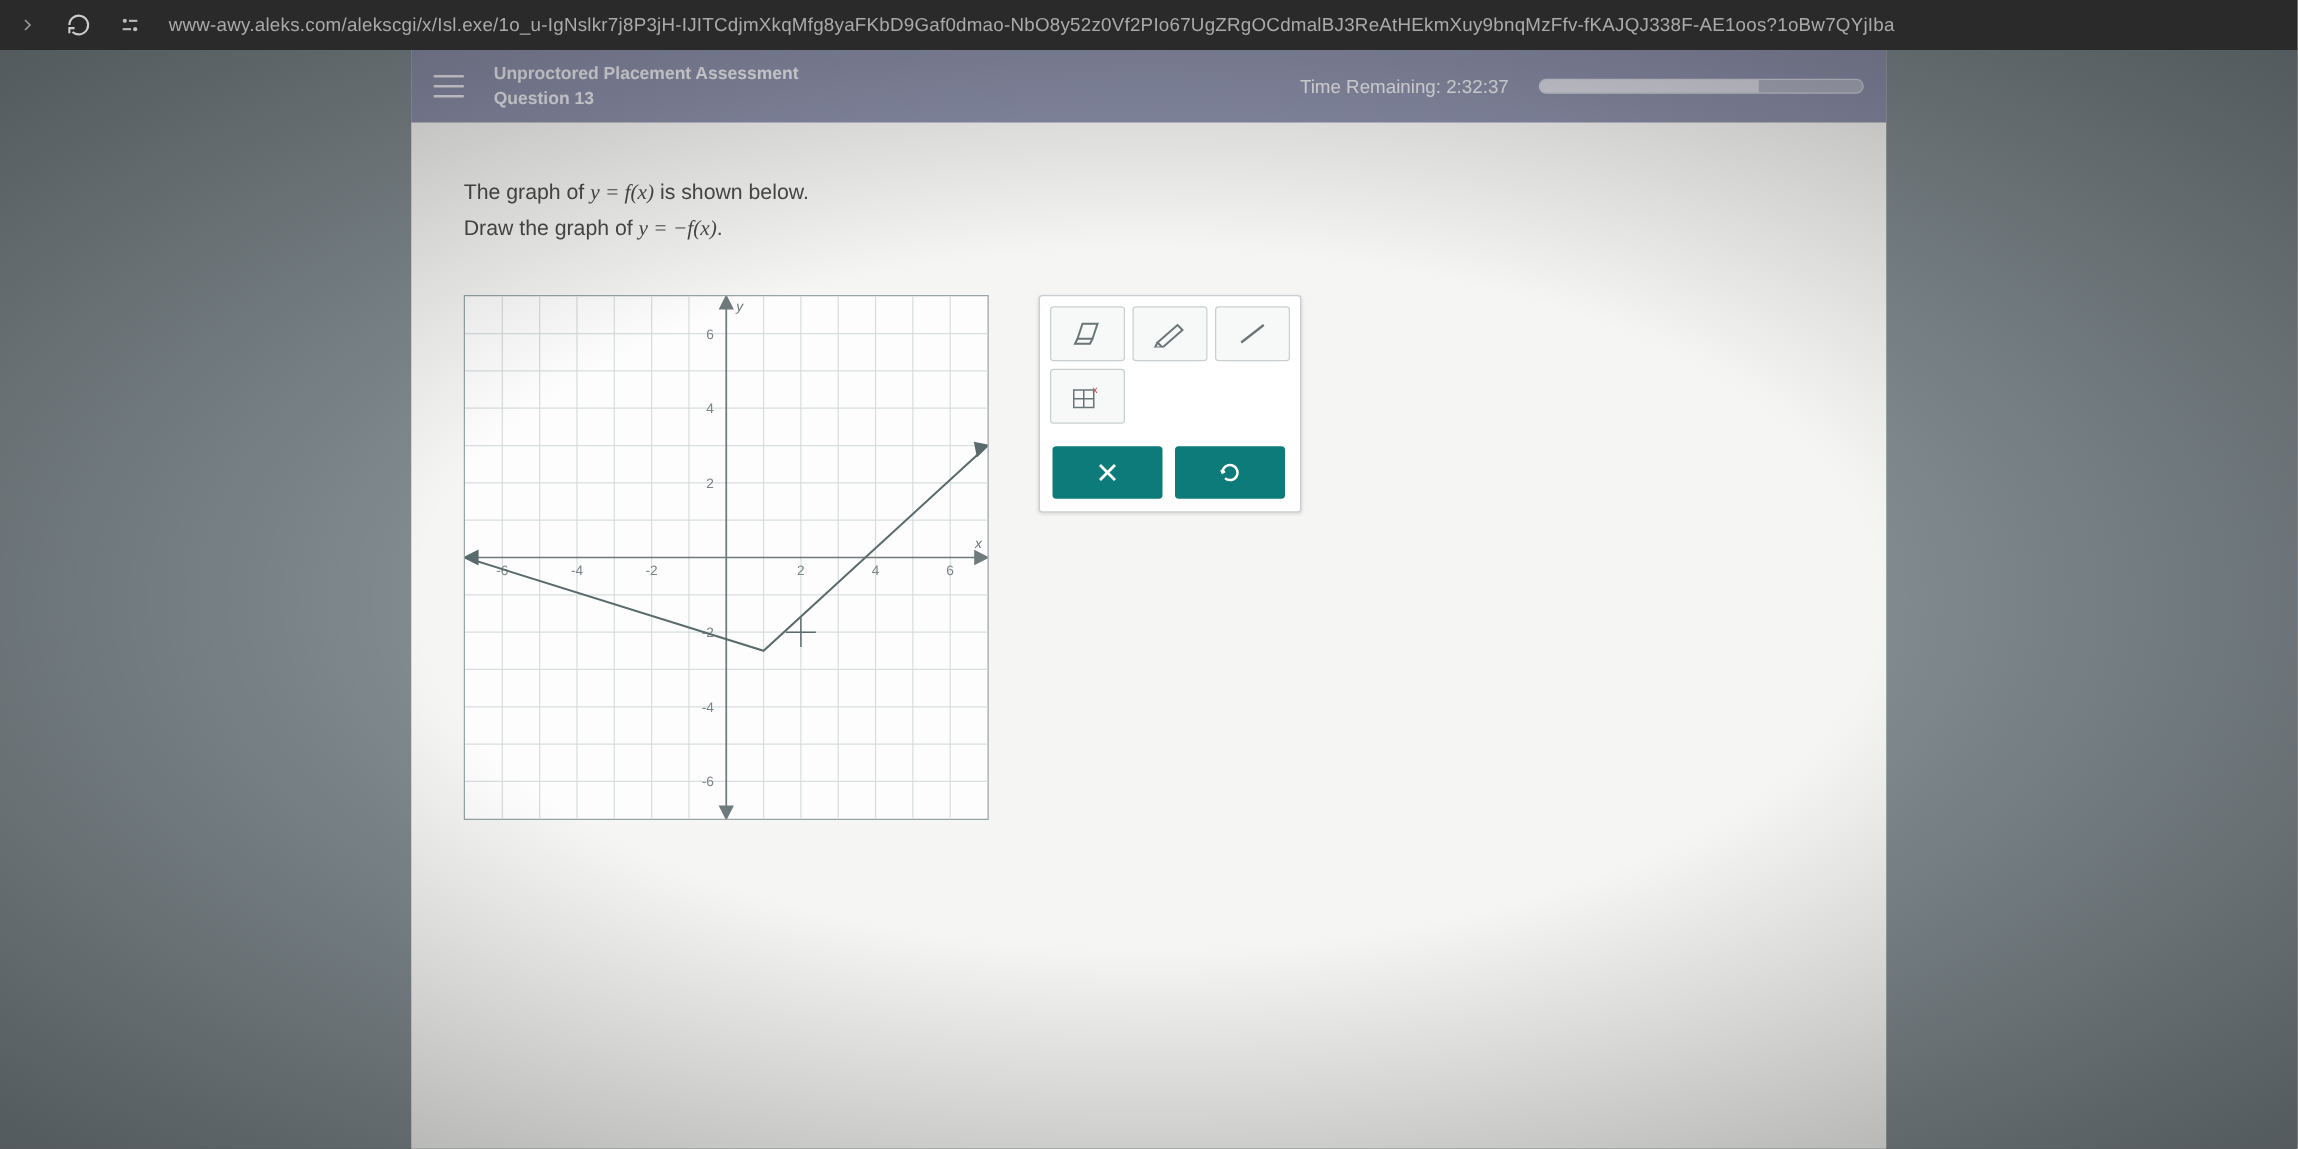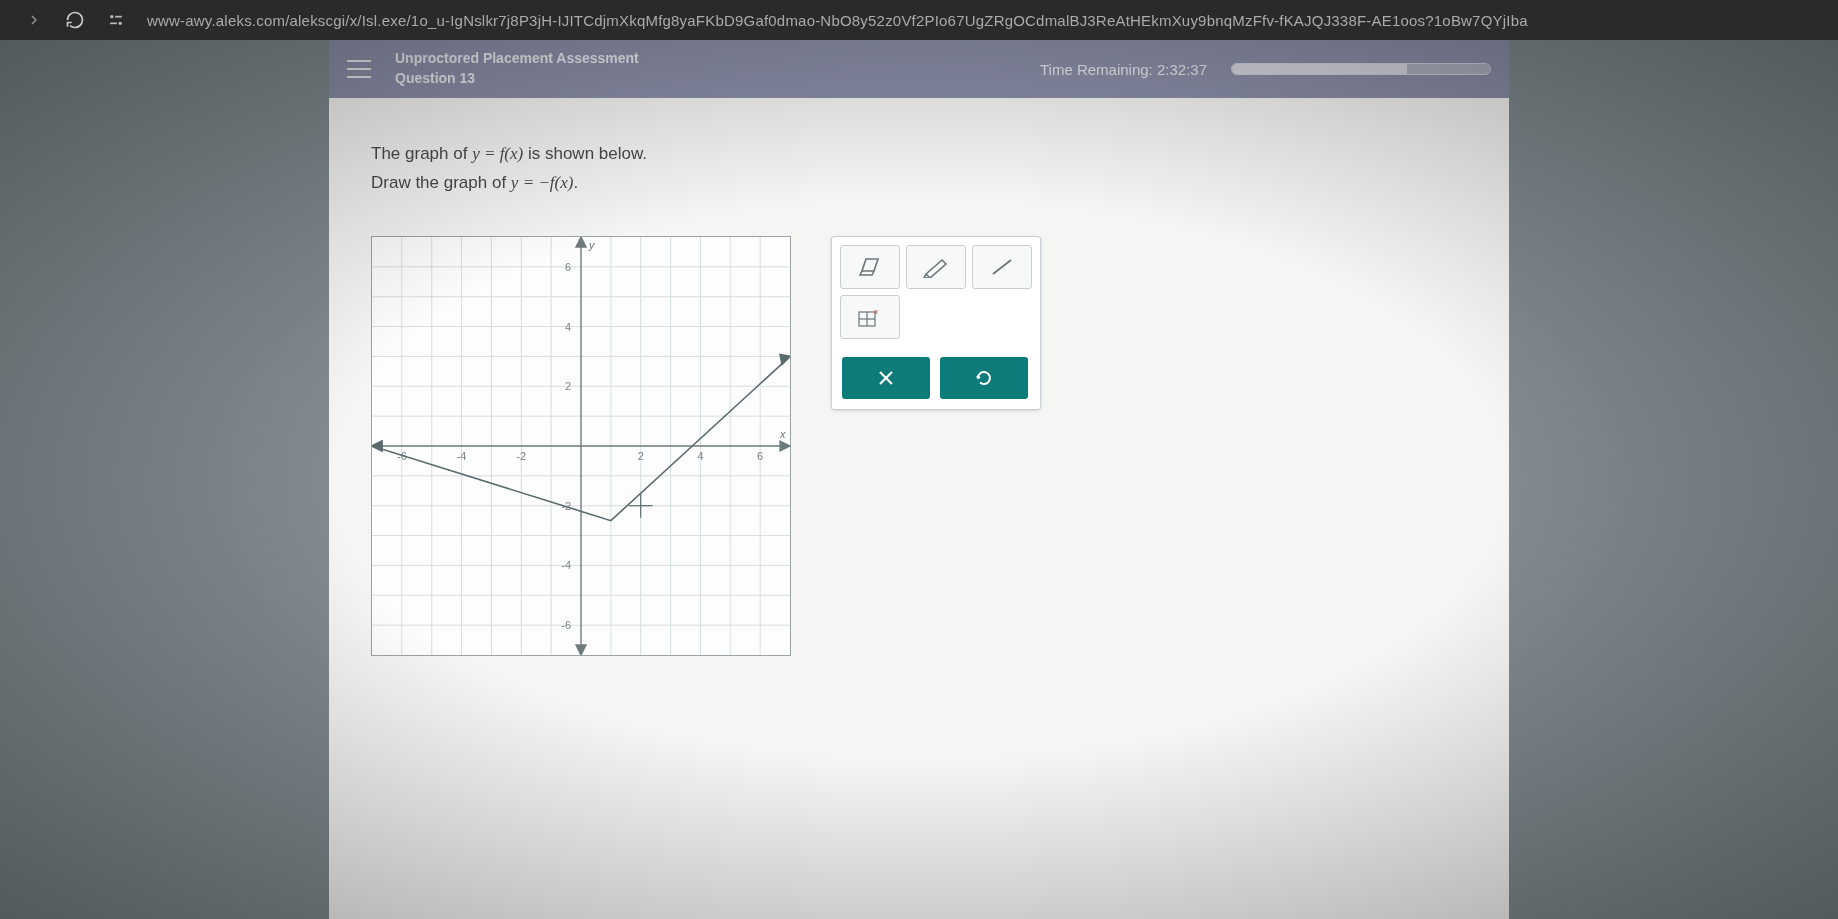--- a/index.html
+++ b/index.html
@@ -8,21 +8,21 @@
     background: #1a1a1a;
     width: 1838px;
     height: 919px;
     overflow: hidden;
   }
   .browser-bar {
     height: 40px;
     background: #2a2a2a;
     display: flex;
     align-items: center;
-    padding: 0 24px;
+    padding: 0 12px;
     gap: 21px;
     color: #aaa;
   }
   .browser-icon { width: 20px; height: 20px; display:flex; align-items:center; justify-content:center; }
   .url-text { font-size: 15px; color: #aaa; letter-spacing: 0.2px; white-space: nowrap; }
   .page-wrap {
     background: #808a8f;
     height: 879px;
     display: flex;
     justify-content: center;

